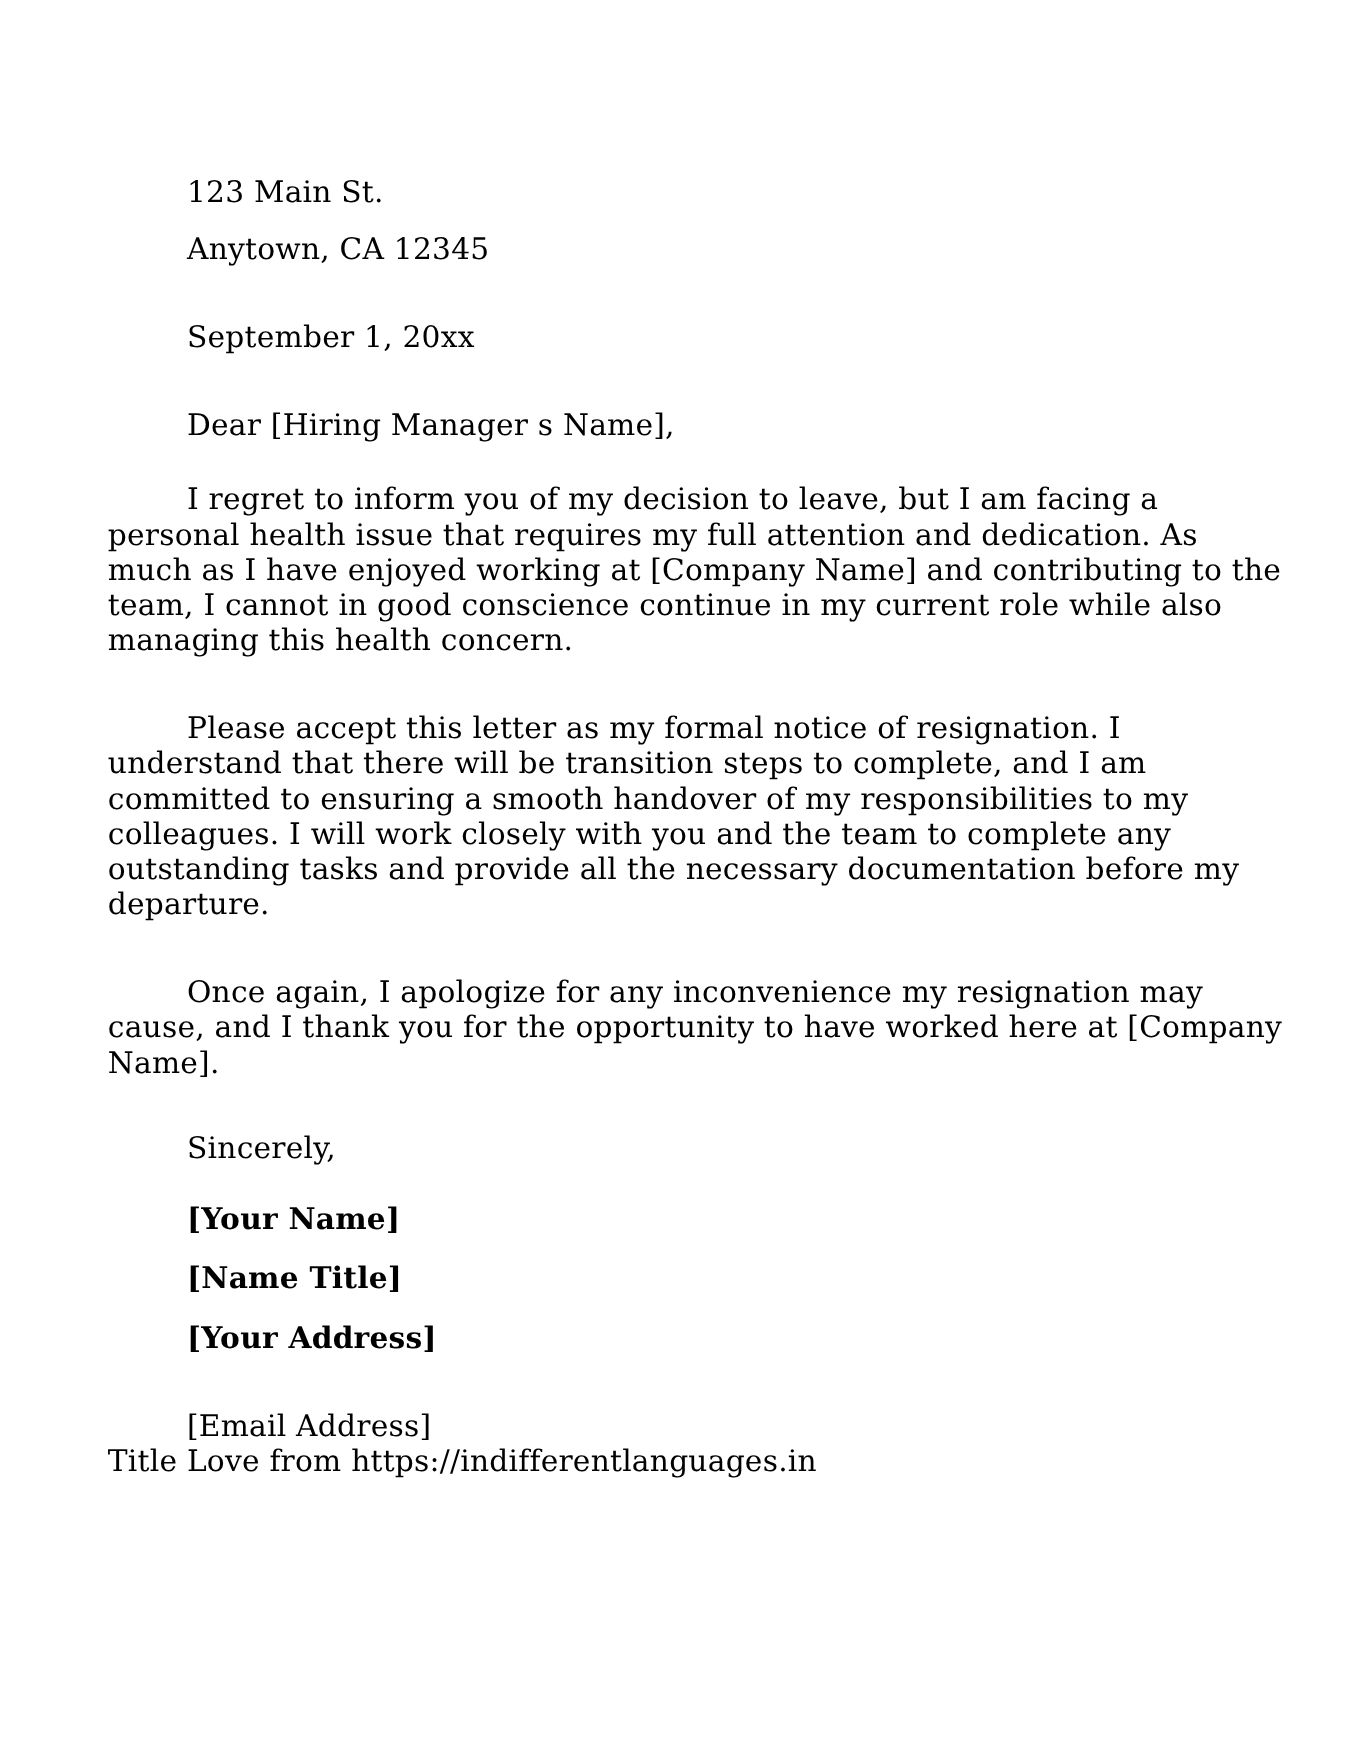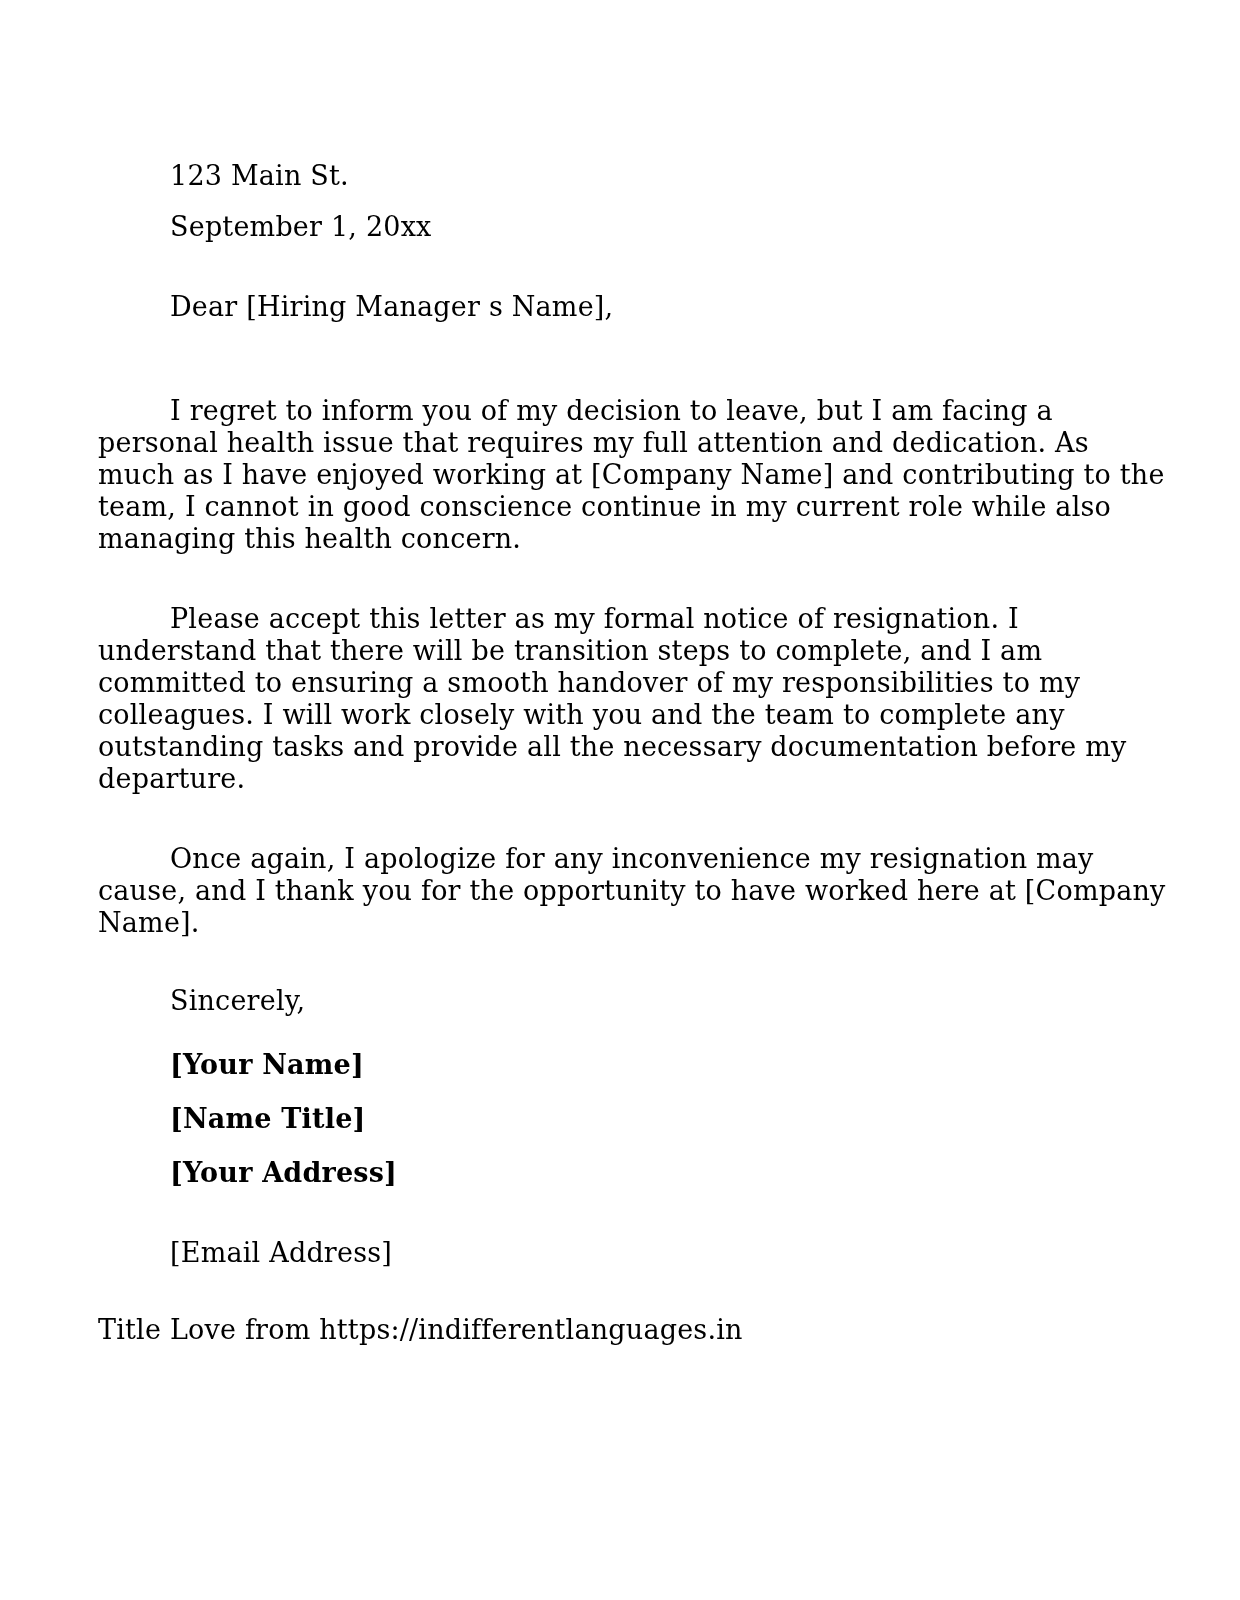--- a/index.html
+++ b/index.html
@@ -23,42 +23,43 @@
   .line, .para {
     font-size: 27px;
     line-height: 32px;
     text-indent: 72px;
     letter-spacing: 0.2px;
   }
   
   .addr-1        { margin-bottom: 19px; }
   .addr-2        { margin-bottom: 48px; }
   .date-line     { margin-bottom: 48px; }
-  .salutation    { margin-bottom: 72px; }
+  .salutation    { margin-bottom: 36px; }
   .para          { margin-bottom: 48px; }
   .para-last     { margin-bottom: 46px; }
   .closing       { margin-bottom: 32px; }
   .sig           { margin-bottom: 22px; font-weight: bold; }
   .sig-last      { margin-bottom: 48px; }
-  .email-line    { margin-bottom: 45px; }
+  .email-line    { }
   .footer {
     font-size: 27px;
     line-height: 32px;
     padding-left: 98px;
     letter-spacing: 0.2px;
   }
 </style>
 </head>
 <body>
 
 <div class="page">
   <div class="letter">
 
     <p class="line addr-1">123 Main St.</p>
 
+    <p class="line addr-2">Anytown, CA 12345</p>
 
     <p class="line date-line">September 1, 20xx</p>
 
     <p class="line salutation">Dear [Hiring Manager s Name],</p>
 
 
     <p class="para">I regret to inform you of my decision to leave, but I am facing a personal health issue that requires my full attention and dedication. As much as I have enjoyed working at [Company Name] and contributing to the team, I cannot in good conscience continue in my current role while also managing this health concern.</p>
 
     <p class="para">Please accept this letter as my formal notice of resignation. I understand that there will be transition steps to complete, and I am committed to ensuring a smooth handover of my responsibilities to my colleagues. I will work closely with you and the team to complete any outstanding tasks and provide all the necessary documentation before my departure.</p>
 

